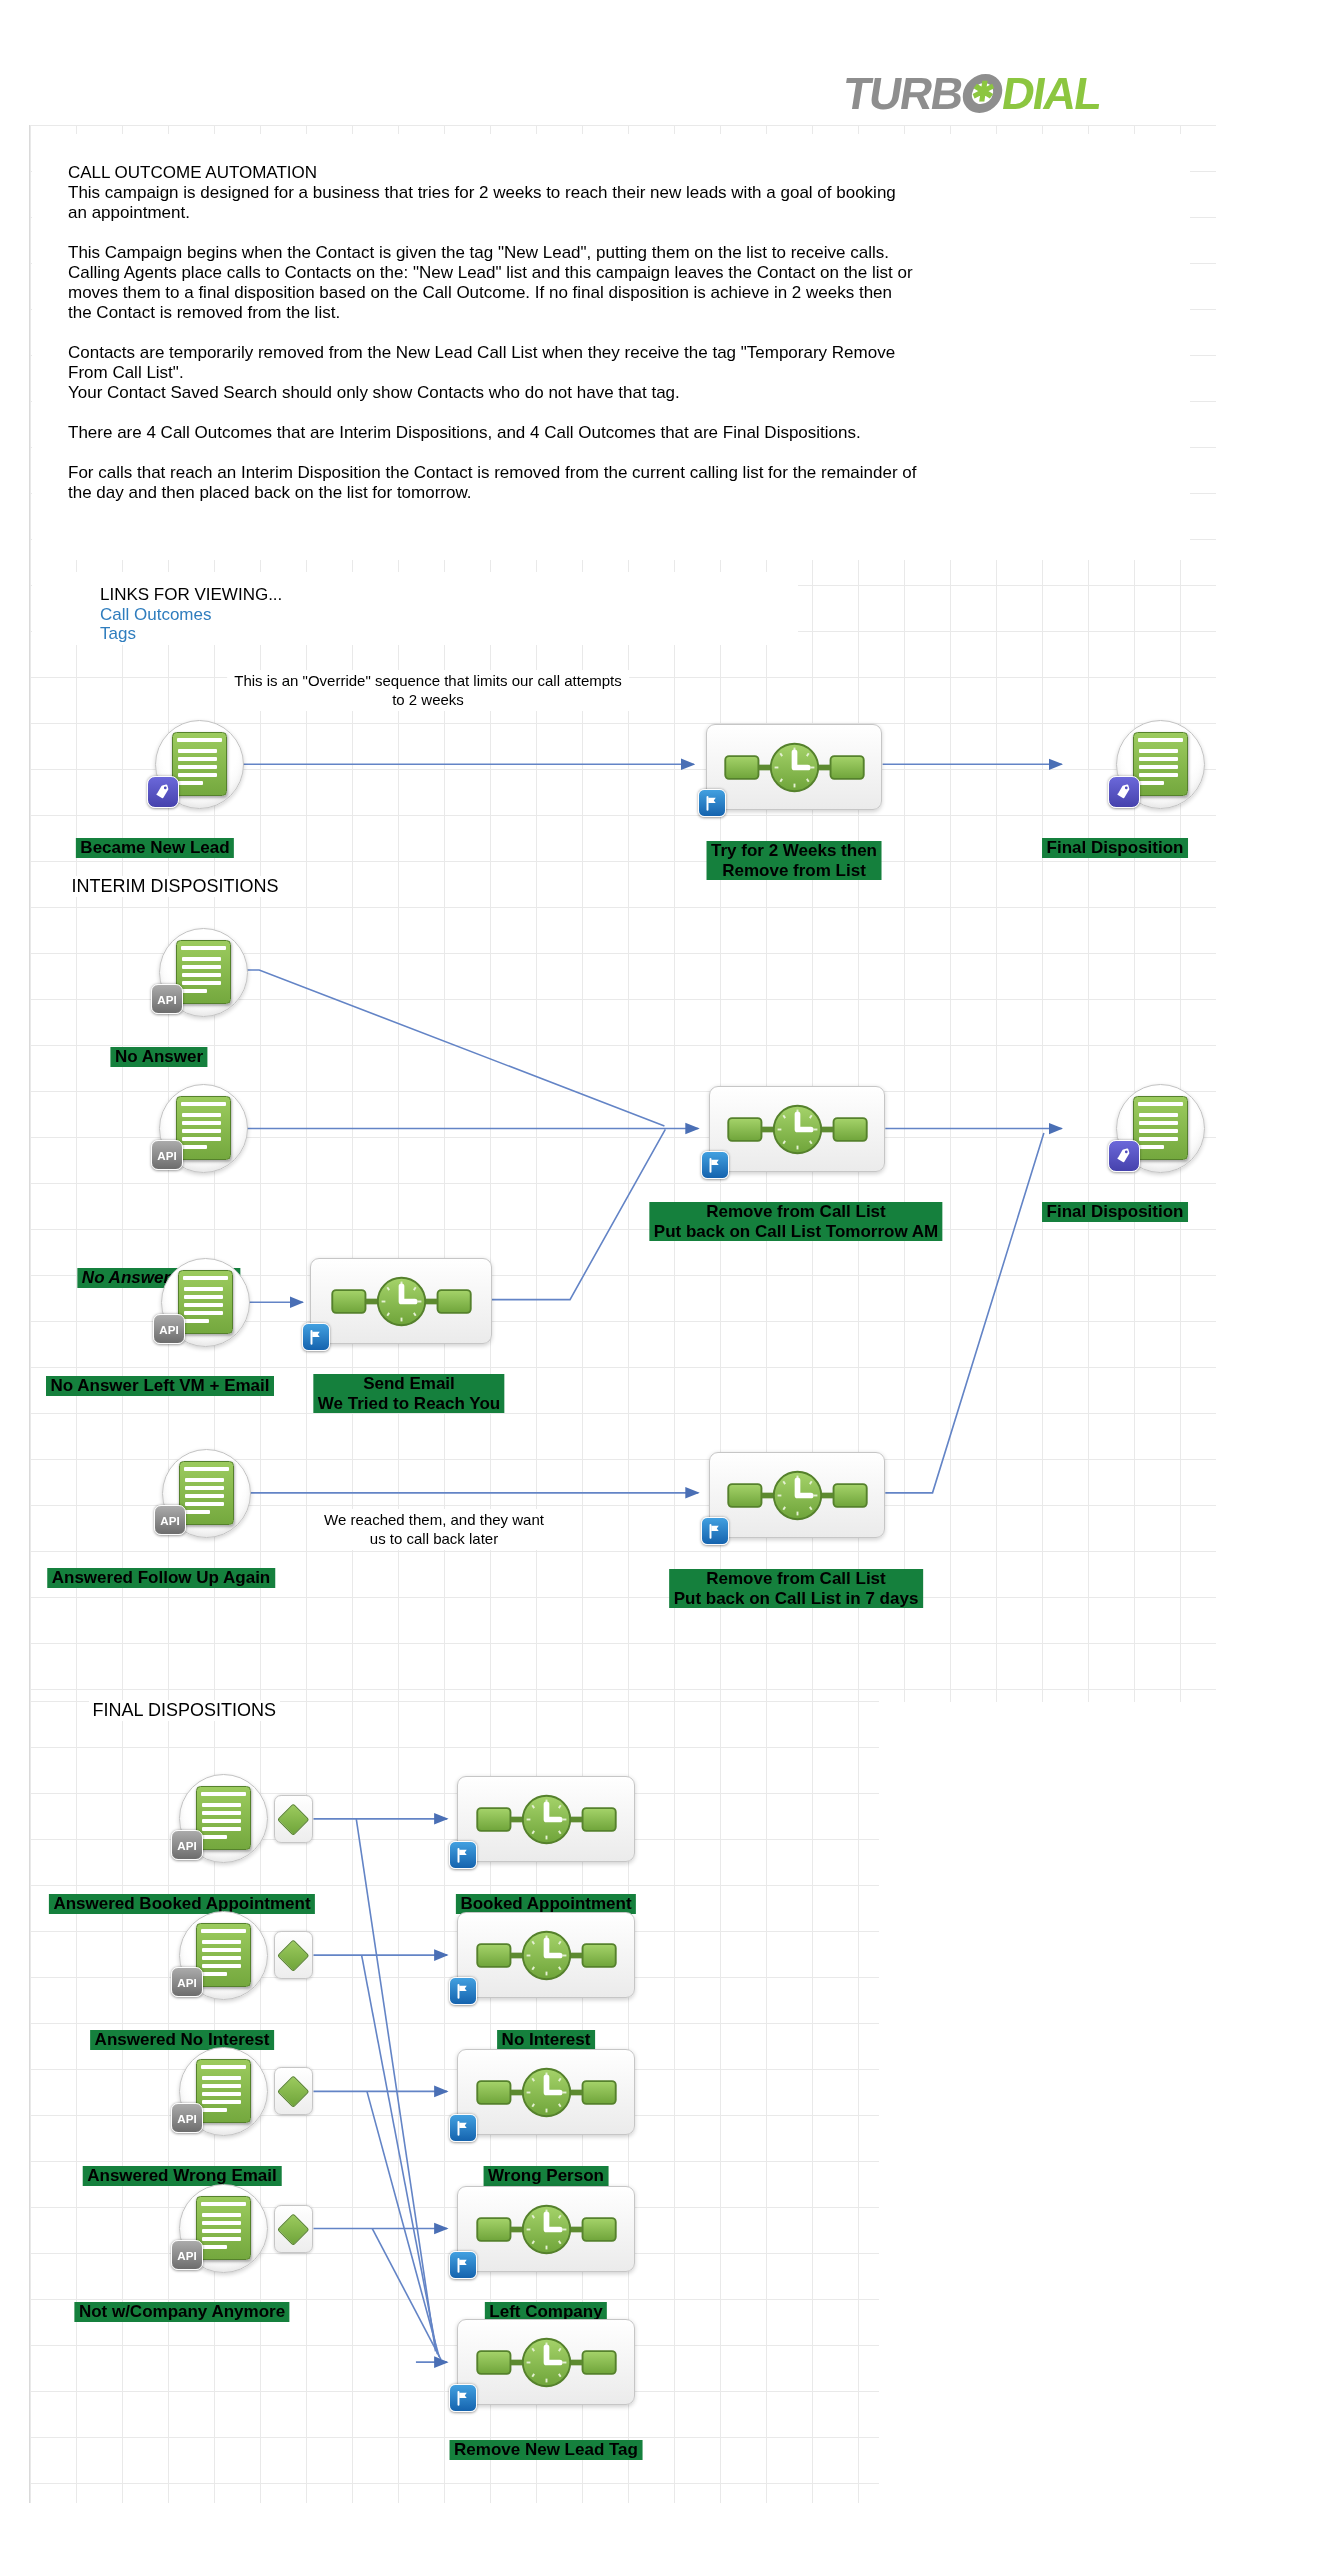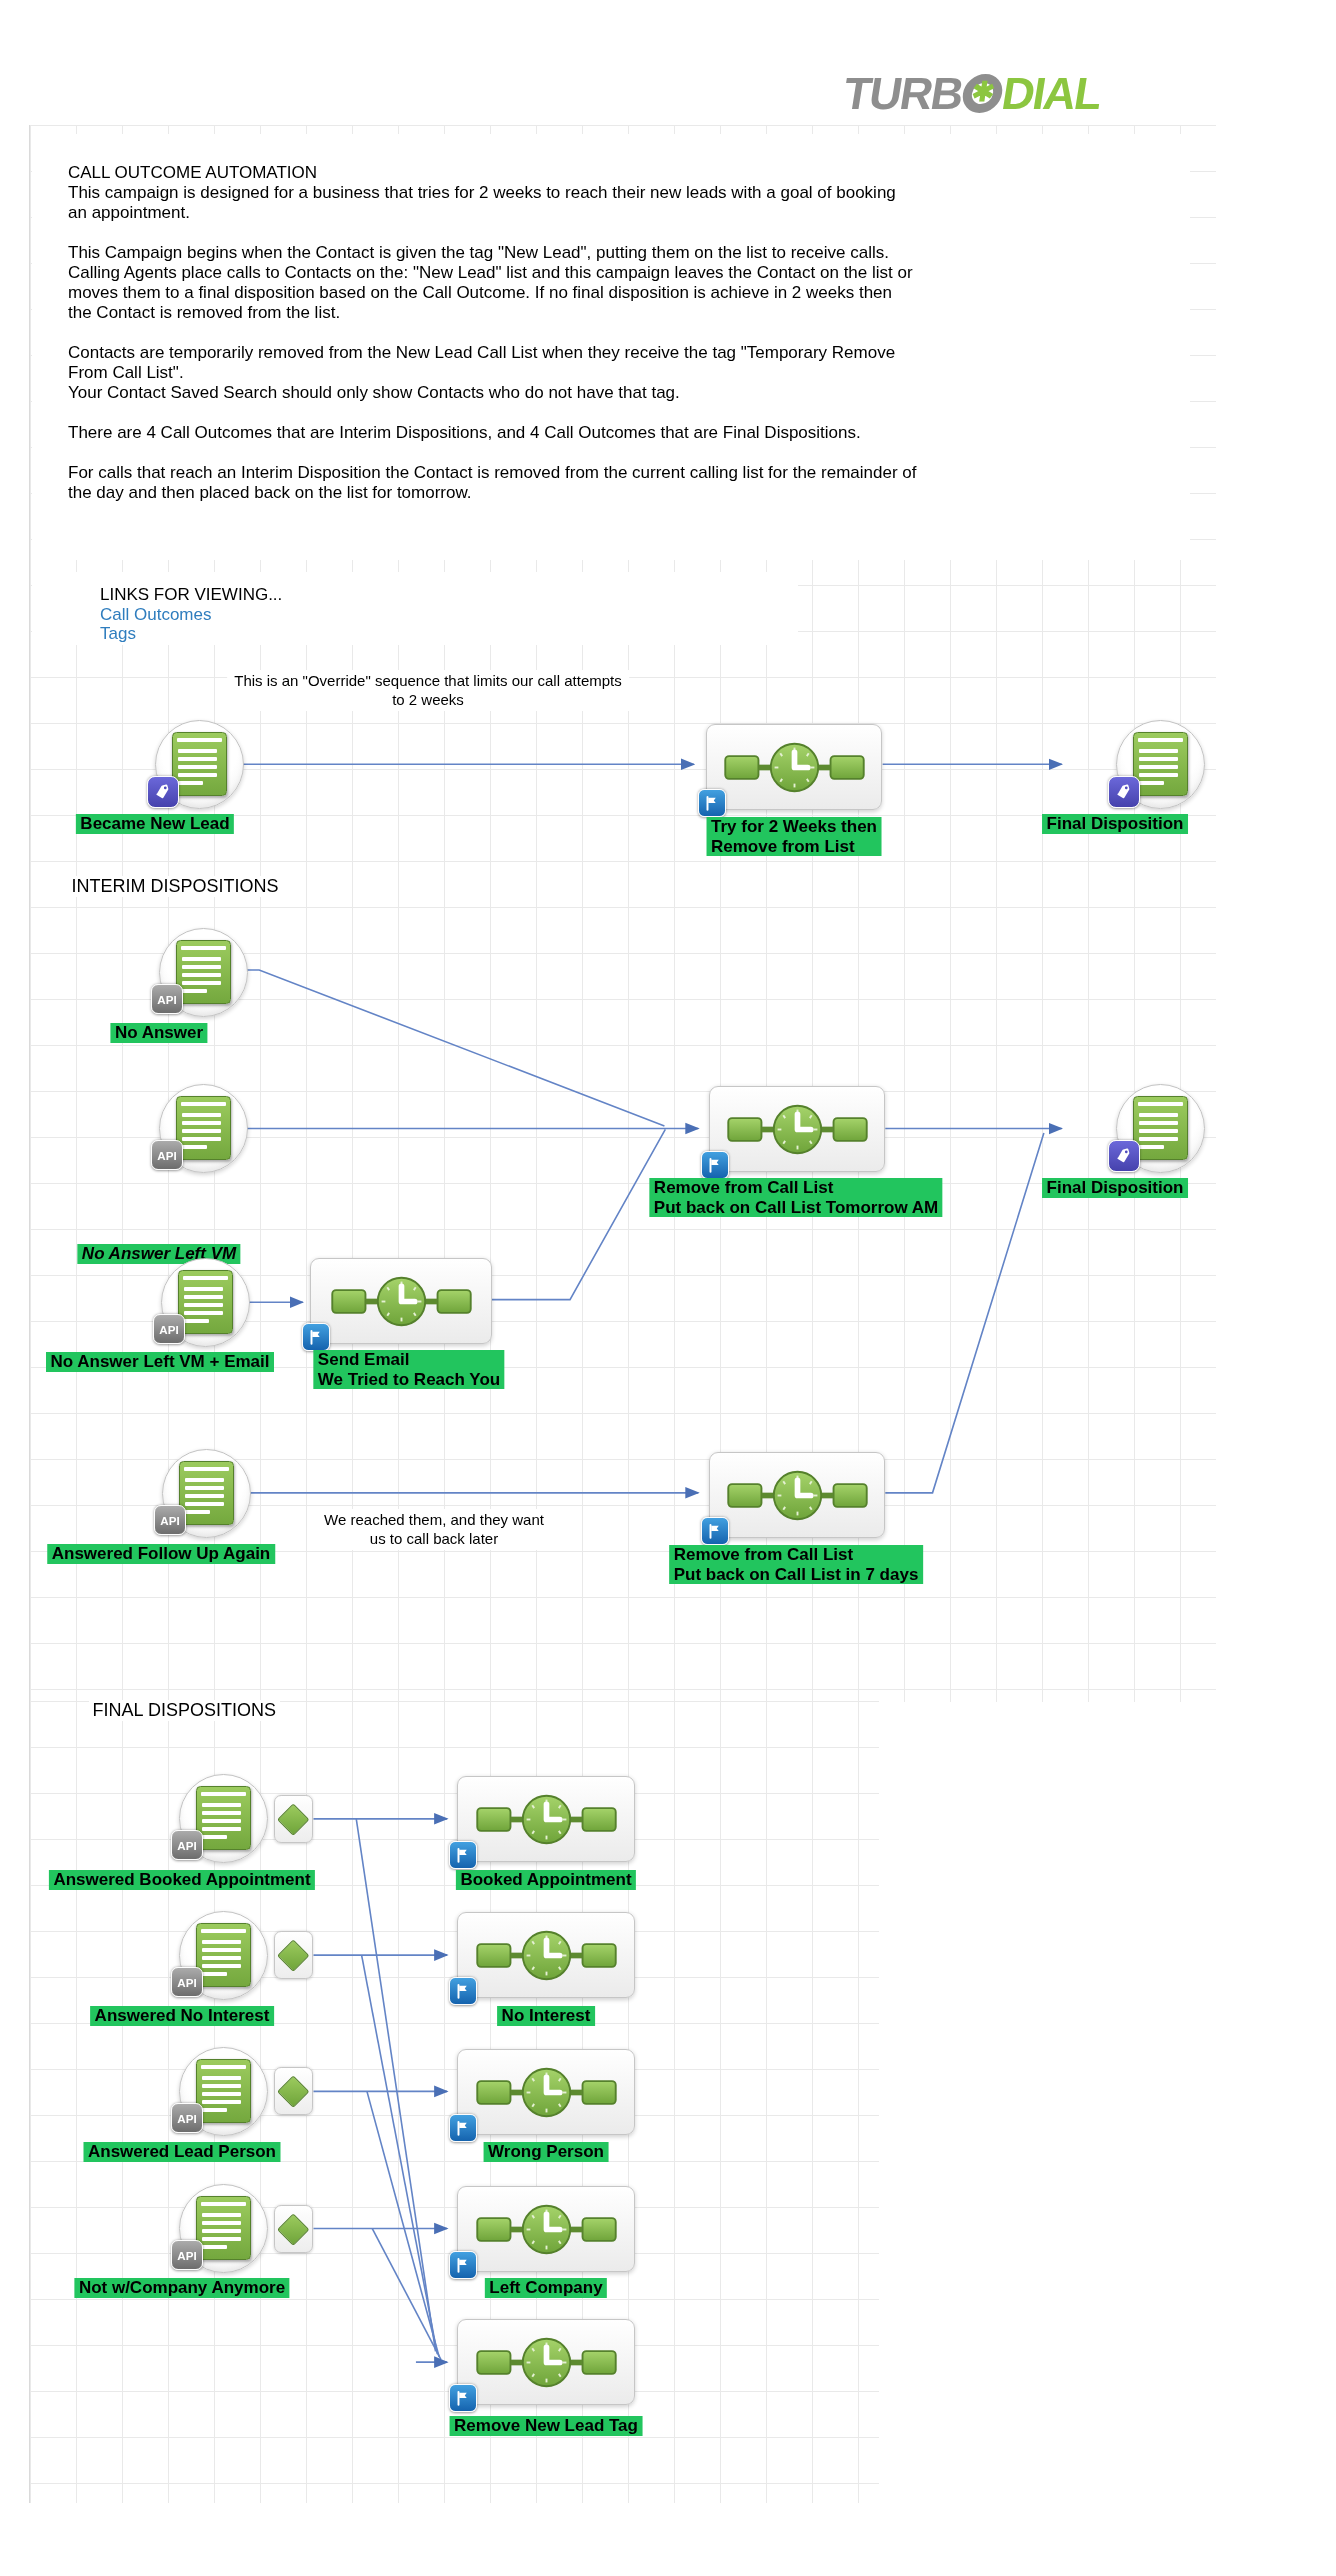--- a/index.html
+++ b/index.html
@@ -61,22 +61,22 @@
        border:0.9px solid #c6c6c6;box-shadow:0 1.8px 4.5px rgba(0,0,0,0.18);
        display:flex;align-items:center;justify-content:center;}
   .sicon{width:143px;height:55px;}
   
   .dec{width:39px;height:48px;border-radius:7.1px;box-sizing:border-box;
        background:linear-gradient(180deg,#ffffff,#ededed);border:0.9px solid #c6c6c6;
        box-shadow:0 0.9px 2.7px rgba(0,0,0,0.18);display:flex;align-items:center;justify-content:center;}
   .dia{width:20.5px;height:20.5px;background:linear-gradient(135deg,#9ccb5e,#6fa43a);
        border:0.9px solid #55812c;border-radius:2.7px;transform:rotate(45deg);}
   
-  .nlabel{position:absolute;transform:translateX(-50%);text-align:left;font-size:17px;
-          font-weight:bold;white-space:pre;background:#22c55e;padding:0 4.5px;line-height:19.6px;}
+  .nlabel{position:absolute;transform:translateX(-50%);text-align:center;font-size:17px;
+          font-weight:bold;white-space:pre;background:#15803d;padding:0 4.5px;line-height:19.6px;margin-top:24px;}
   #wires{position:absolute;left:0;top:0;pointer-events:none;}
 </style>
 </head>
 <body>
 
 <svg width="0" height="0" style="position:absolute" aria-hidden="true">
   <defs>
     <linearGradient id="gg" x1="0" y1="0" x2="0" y2="1">
       <stop offset="0" stop-color="#a5d36a"></stop>
         <stop offset="1" stop-color="#6fa43a"></stop>
@@ -498,21 +498,21 @@
         <i class="s1"></i>
         <i class="s2"></i>
         <i class="s3"></i>
         <i class="s4"></i>
         <i class="s5"></i>
         <i class="s6"></i>
       </div>
   </div>
   <div class="badge api">API</div>
 </div>
-<div class="nlabel" style="left:182px;top:2142px;">Answered Lead Person</div>
+<div class="nlabel" style="left:182px;top:2142px;">Answered Wrong Email</div>
 
 <div class="abs dec" style="left:274px;top:2067px;">
     <div class="dia"></div>
   </div>
 
 <div class="abs seq" style="left:457px;top:2049px;width:178px;">
   <svg class="sicon" viewBox="0 0 150 58">
     <rect x="2" y="17" width="35" height="24" rx="4" fill="url(#gg)" stroke="#55812c" stroke-width="2"></rect>
     <rect x="113" y="17" width="35" height="24" rx="4" fill="url(#gg)" stroke="#55812c" stroke-width="2"></rect>
     <rect x="37" y="26" width="19" height="6" fill="#5d8a30"></rect>

